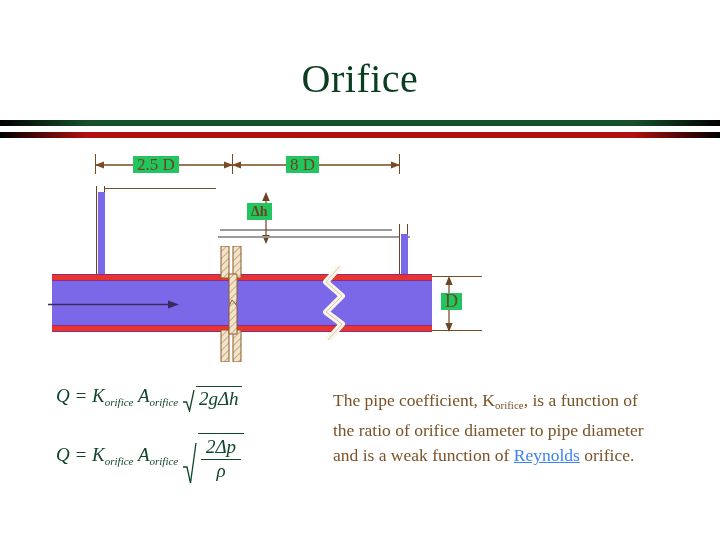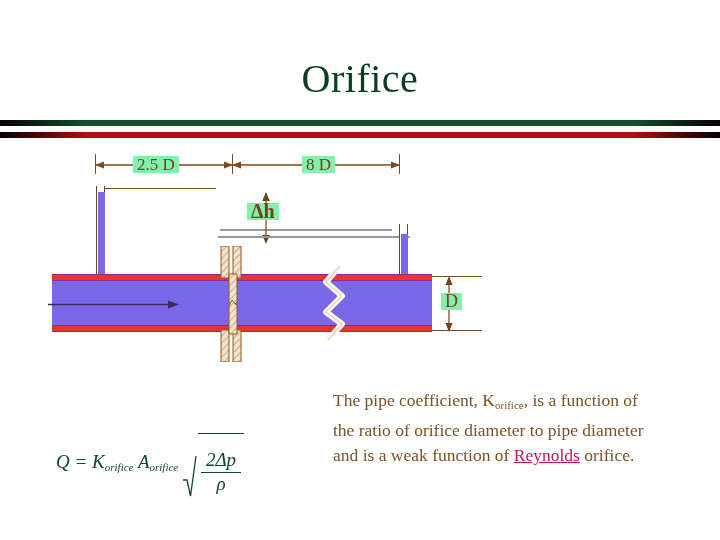--- a/index.html
+++ b/index.html
@@ -63,21 +63,21 @@
     height: 2px;
     background: #9a9a9a;
   }
 
   .dimlabel {
     position: absolute;
     color: #6b4420;
     font-size: 17px;
     line-height: 17px;
     font-family: "Liberation Serif", "DejaVu Serif", serif;
-    background: #86efac;
+    background: #22c55e;
     padding: 0 4px;
     white-space: nowrap;
   }
 
   
   #pipe {
     position: absolute;
     left: 52px;
     top: 274px;
     width: 380px;
@@ -187,21 +187,21 @@
     color: #7a5226;
     font-size: 17.5px;
     line-height: 25px;
     font-family: "Liberation Serif", "DejaVu Serif", serif;
   }
   #body-text .sub {
     font-size: 11px;
     vertical-align: -0.3em;
   }
   #link-reynolds {
-    color: #be185d;
+    color: #3b82f6;
     text-decoration: underline;
   }
 </style>
 </head>
 <body>
 
 <div id="slide">
 
   <div id="title">Orifice</div>
 
@@ -217,32 +217,32 @@
     <polygon points="3,8 12,4.5 12,11.5" fill="#7a4a22"></polygon>
     <polygon points="141,8 132,4.5 132,11.5" fill="#7a4a22"></polygon>
   </svg>
   <div class="dimlabel" style="left:133px; top:156px;">2.5 D</div>
 
   <svg width="180" height="16" style="position:absolute;left:229px;top:157px;">
     <line x1="4" y1="8" x2="170" y2="8" stroke="#7a4a22" stroke-width="1.4"></line>
     <polygon points="3,8 12,4.5 12,11.5" fill="#7a4a22"></polygon>
     <polygon points="171,8 162,4.5 162,11.5" fill="#7a4a22"></polygon>
   </svg>
-  <div class="dimlabel" style="left:302px; top:156px;font-family:Liberation Serif, serif;">8 D</div>
+  <div class="dimlabel" style="left:286px; top:156px;font-family:Liberation Serif, serif;">8 D</div>
 
   <div class="grayline" style="left:220px; top:229px; width:172px;"></div>
 
   <div class="grayline" style="left:220px; top:236px; width:0px;"></div>
 
   <svg width="20" height="56" style="position:absolute;left:256px;top:190px;">
     <line x1="10" y1="4" x2="10" y2="52" stroke="#6b4420" stroke-width="1.2"></line>
     <polygon points="10,2 6.2,11 13.8,11" fill="#6b4420"></polygon>
     <polygon points="10,54 6.2,45 13.8,45" fill="#6b4420"></polygon>
   </svg>
-  <div class="dimlabel" style="left:247px; top:203px; font-weight:bold; font-size:20px;">Δh</div>
+  <div class="dimlabel" style="left:247px; top:203px; font-weight:bold; font-size:14px;">Δh</div>
 
   <div class="grayline" style="left:218px; top:236px; width:192px;"></div>
 
   <div class="tube" id="tube-left">
     <div class="tube-fluid" style="top:6px; bottom:0;"></div>
   </div>
   <div class="tube" id="tube-right">
     <div class="tube-fluid" style="top:10px; bottom:0;"></div>
   </div>
 
@@ -286,31 +286,43 @@
 
   <div class="hline" style="left:432px; top:276px; width:50px;"></div>
   <div class="hline" style="left:432px; top:330px; width:50px;"></div>
   <svg width="18" height="58" style="position:absolute;left:440px;top:275px;">
     <line x1="9" y1="3" x2="9" y2="55" stroke="#6b4420" stroke-width="1.2"></line>
     <polygon points="9,1 5.4,10 12.6,10" fill="#6b4420"></polygon>
     <polygon points="9,57 5.4,48 12.6,48" fill="#6b4420"></polygon>
   </svg>
   <div class="dimlabel" style="left:441px; top:293px; font-size:18px;">D</div>
 
+  <div class="eq" id="eq1">
+    <span>Q</span>
+    <span>=</span>
+    <span>K</span><span class="sub">orifice</span>
+    <span>A</span><span class="sub">orifice</span>
+    <span class="radical">
+      <svg class="rad-sign" width="12" height="24" viewBox="0 0 12 24">
+        <polyline points="0,14 3.5,14 6.5,23 11,2" fill="none" stroke="#10462a" stroke-width="1.3"></polyline>
+      </svg>
+      <span class="rad-body">2gΔh</span>
+    </span>
+  </div>
 
   <div class="eq" id="eq2">
     <span>Q</span>
     <span>=</span>
     <span>K</span><span class="sub">orifice</span>
     <span>A</span><span class="sub">orifice</span>
     <span class="radical" style="padding-left:15px;">
       <svg class="rad-sign" width="14" height="44" viewBox="0 0 14 44" style="bottom:-4px;">
         <polyline points="0,26 4,26 7.5,42 13,2" fill="none" stroke="#10462a" stroke-width="1.3"></polyline>
       </svg>
-      <span class="rad-body" style="padding-top:16px;">
+      <span class="rad-body" style="padding-top:3px;">
         <span class="frac">
           <span class="num">2Δp</span>
           <span class="den">ρ</span>
         </span>
       </span>
     </span>
   </div>
 
   <div id="body-text"><span>The pipe coefficient, K</span><span class="sub">orifice</span><span>, is a function of the ratio of orifice diameter to pipe diameter  and is a weak function of </span><a id="link-reynolds" href="#">Reynolds</a><span> orifice.</span></div>
 

